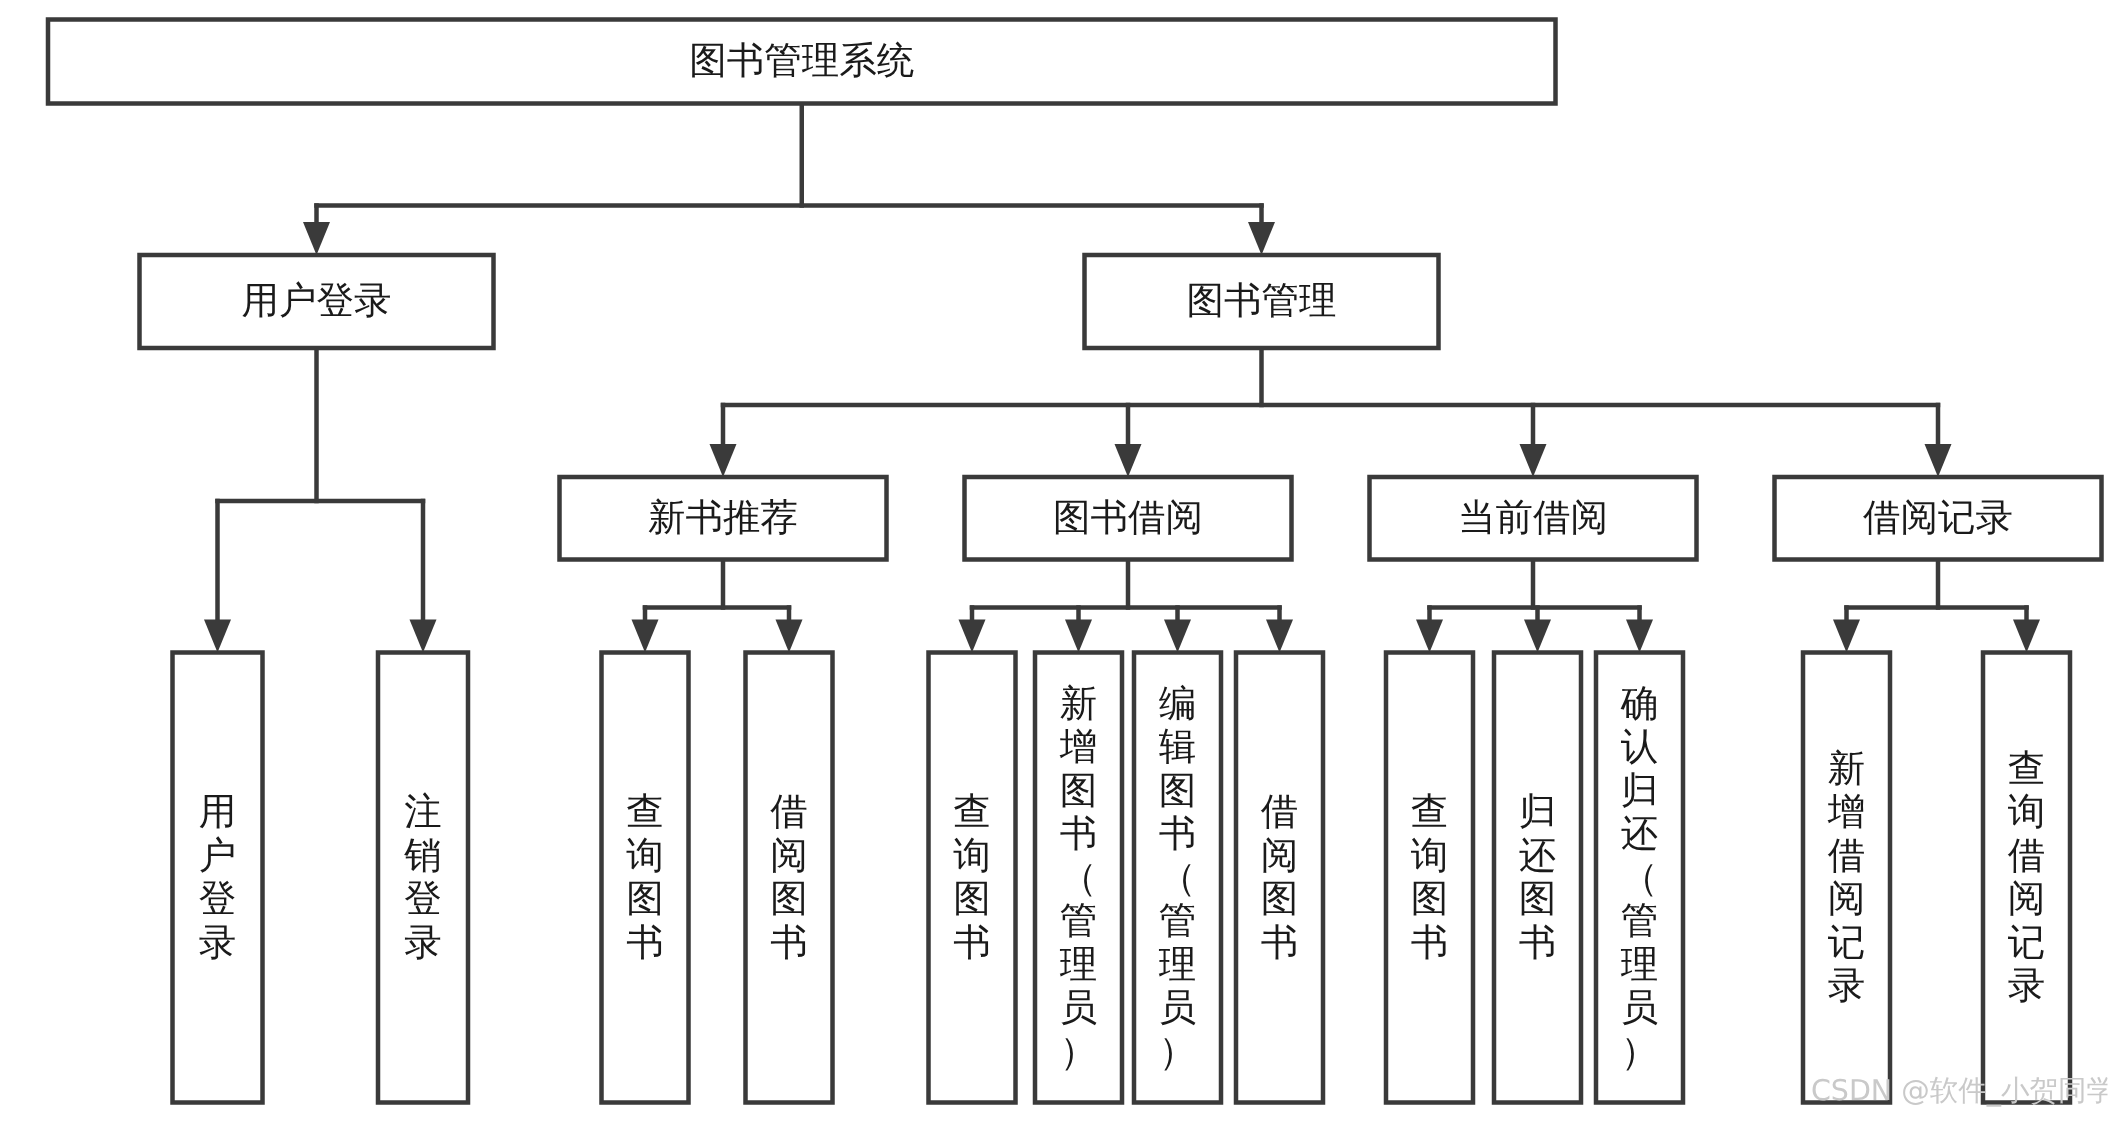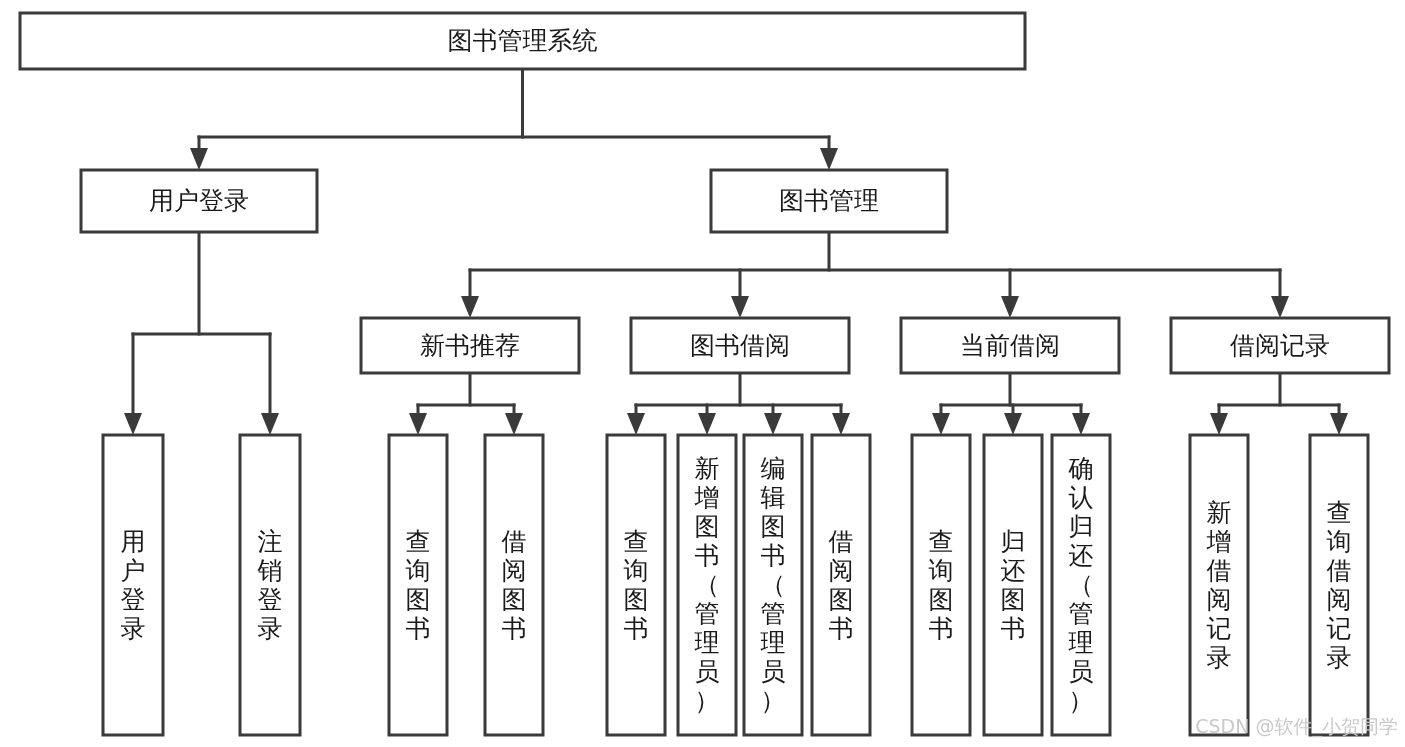--- a/index.html
+++ b/index.html
@@ -9,21 +9,21 @@
   }
   body {
     width: 1405px;
     height: 747px;
     position: relative;
     overflow: hidden;
     font-family: "DejaVu Sans", "Liberation Sans", sans-serif;
   }
   #diagram-root {
     position: absolute;
-    left: 0;
+    left: 12px;
     top: 0;
     width: 1386px;
     height: 747px;
   }
   .node-box {
     fill: #ffffff;
     stroke: #3a3a3a;
     stroke-width: 3;
   }
   .connector {

